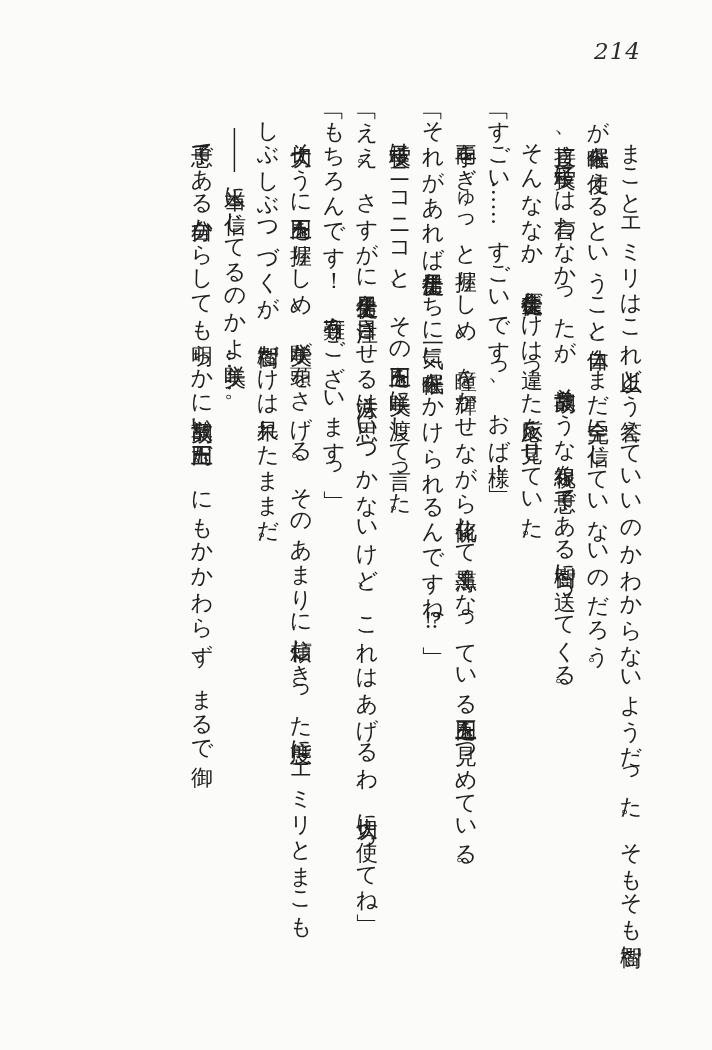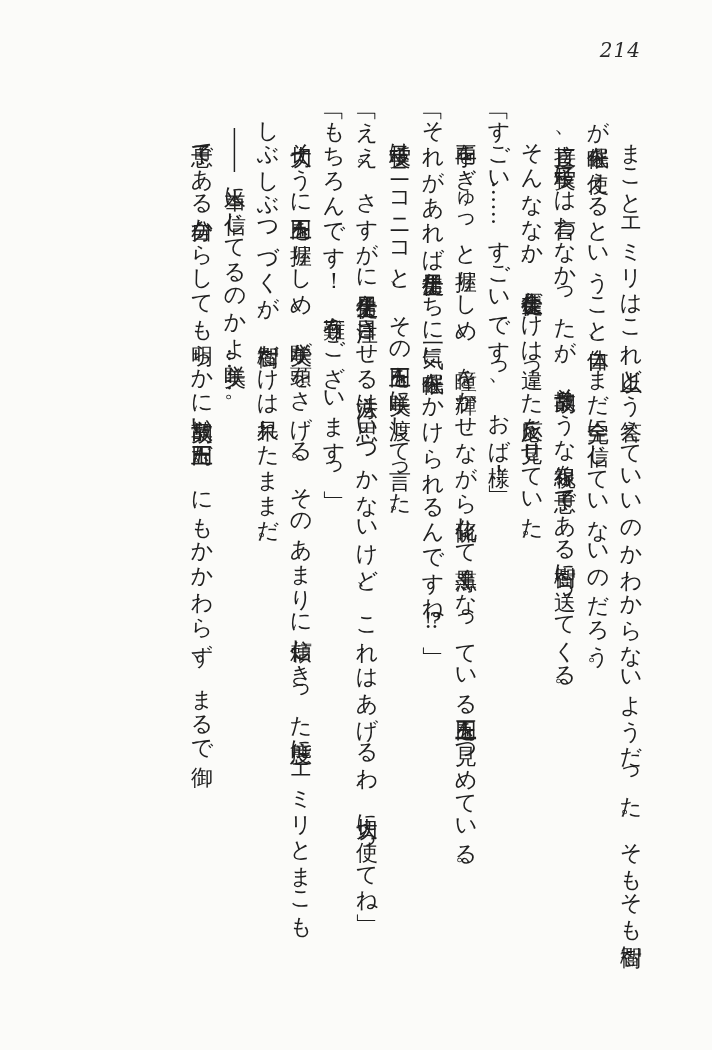--- a/index.html
+++ b/index.html
@@ -11,21 +11,21 @@
     width: 712px;
     height: 1050px;
     background: #fbfbf9;
     overflow: hidden;
     font-family: "DejaVu Serif", "Liberation Serif", serif;
   }
   .page-number {
     position: absolute;
     top: 38px;
     right: 71px;
-    font-size: 20px;
+    font-size: 23px;
     font-style: italic;
     color: #2b2b2b;
     letter-spacing: 1px;
   }
   .text-block {
     position: absolute;
     top: 106px;
     right: 64px;
     height: 838px;
     writing-mode: vertical-rl;

